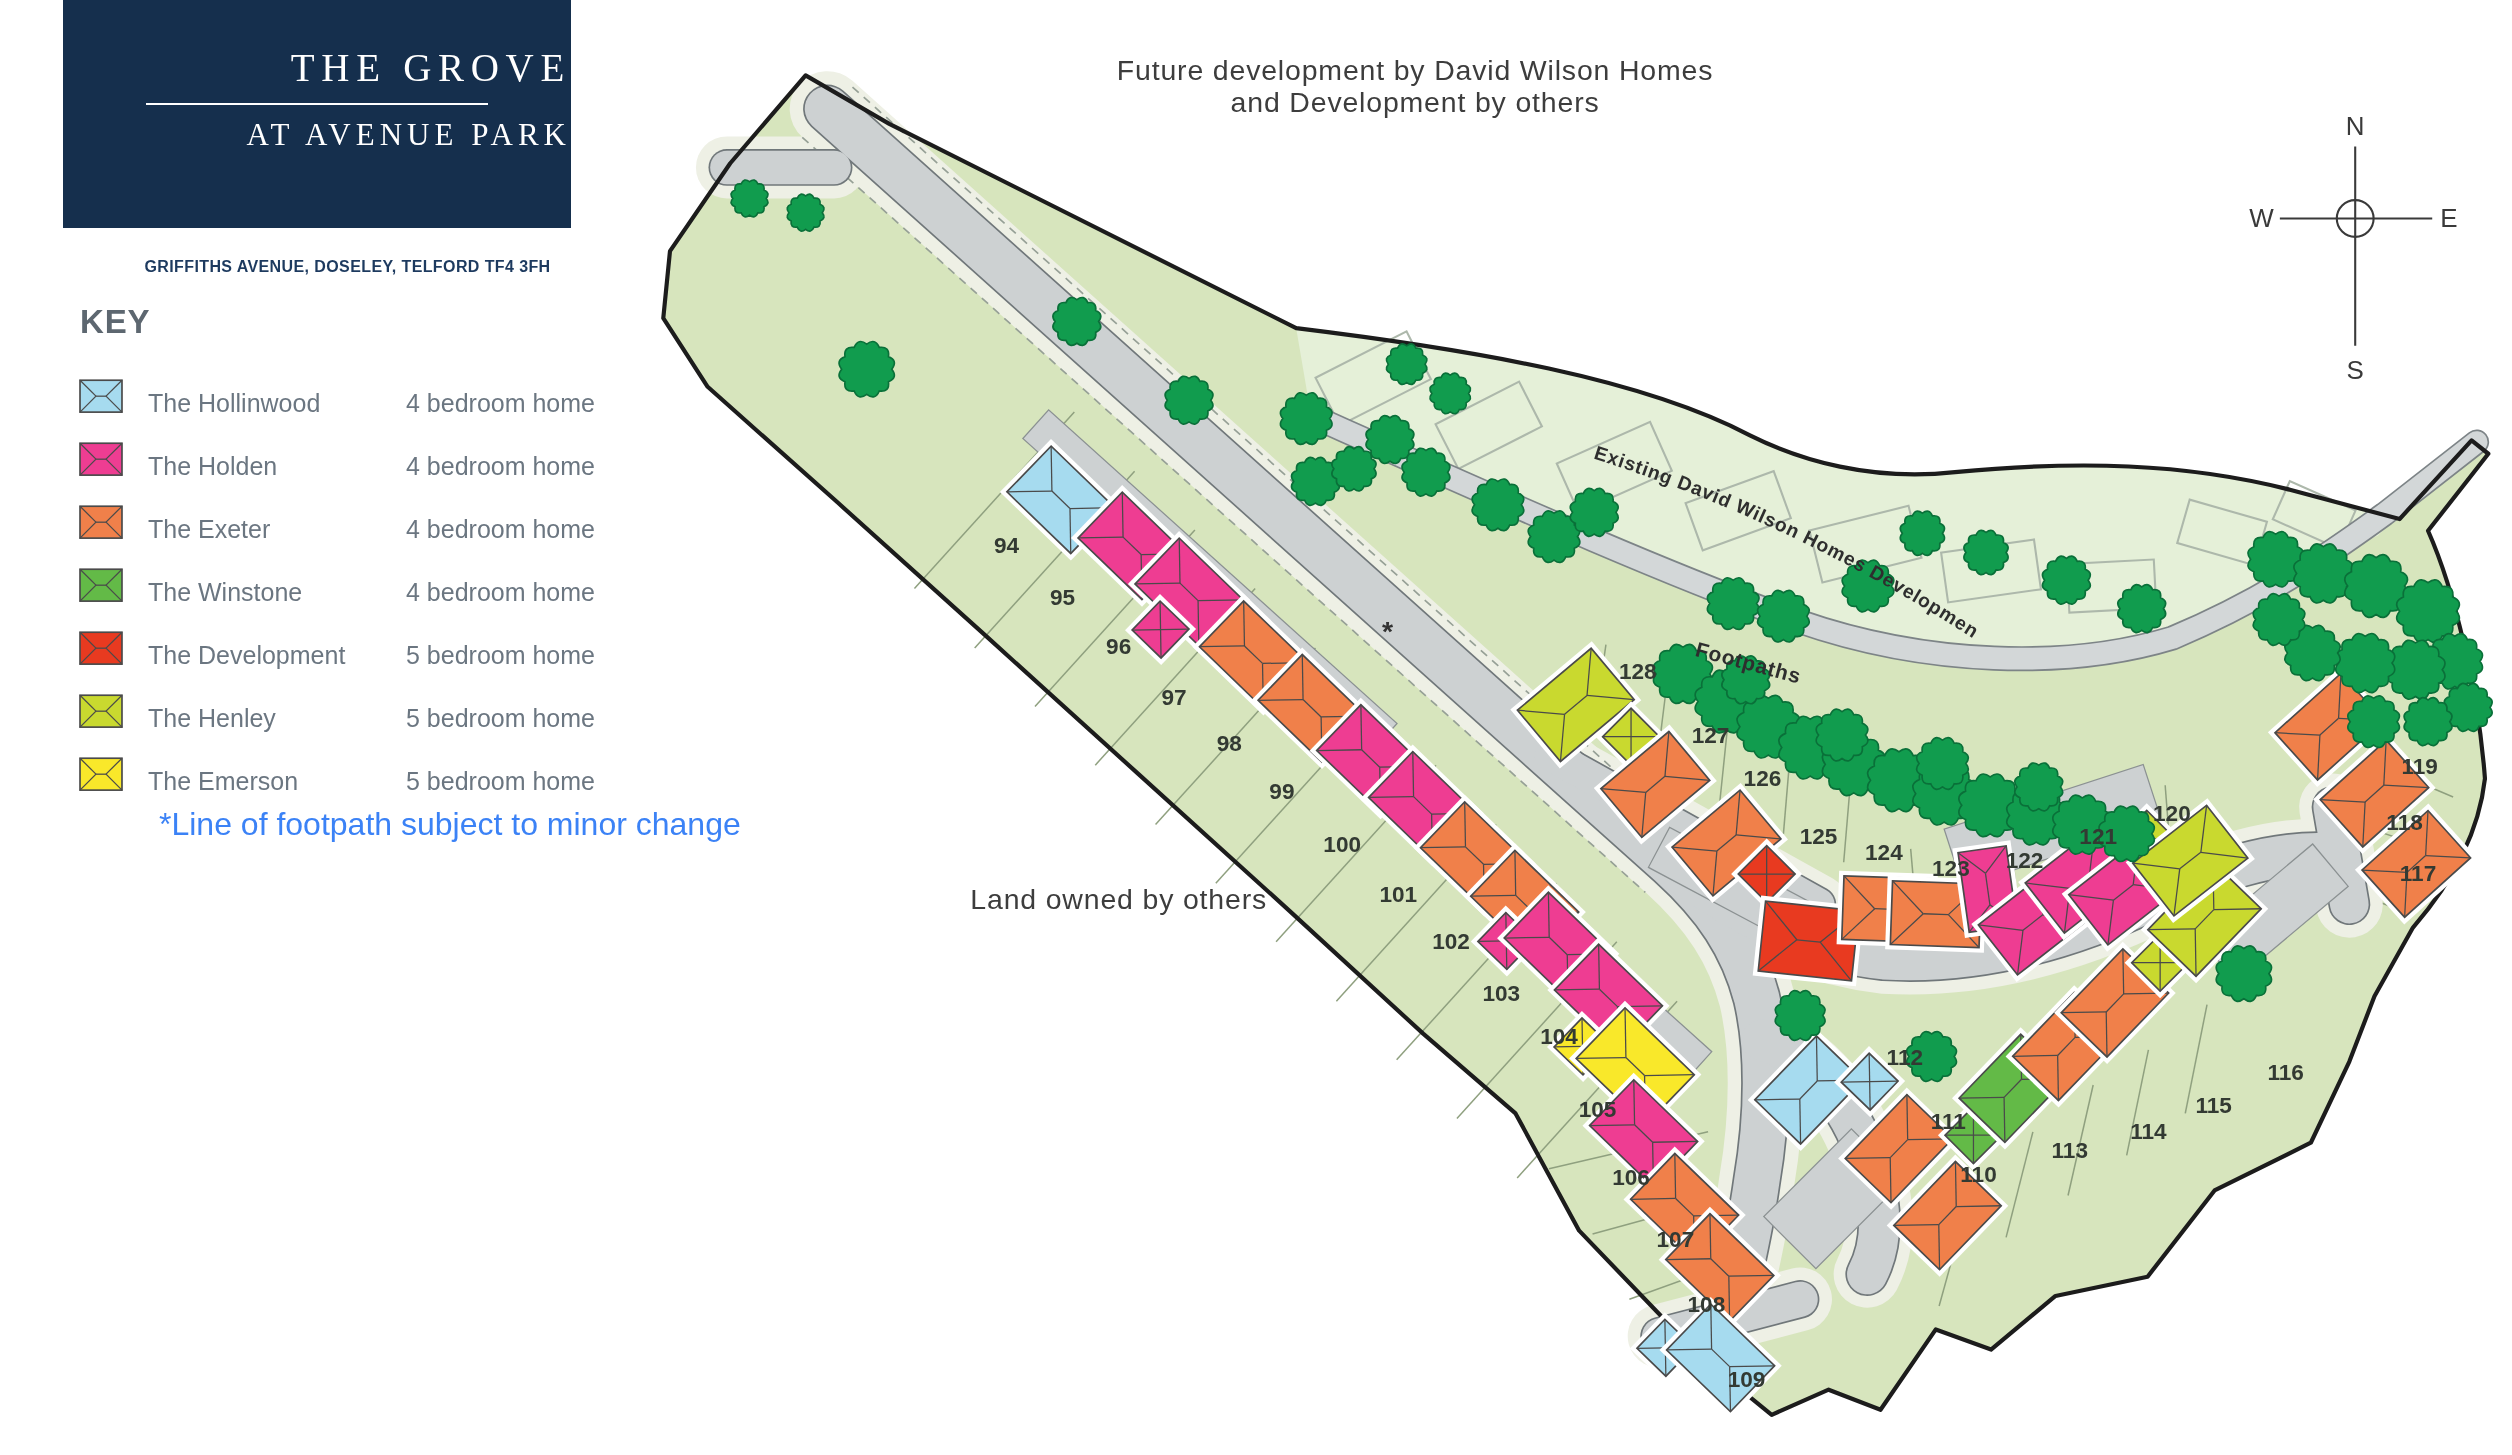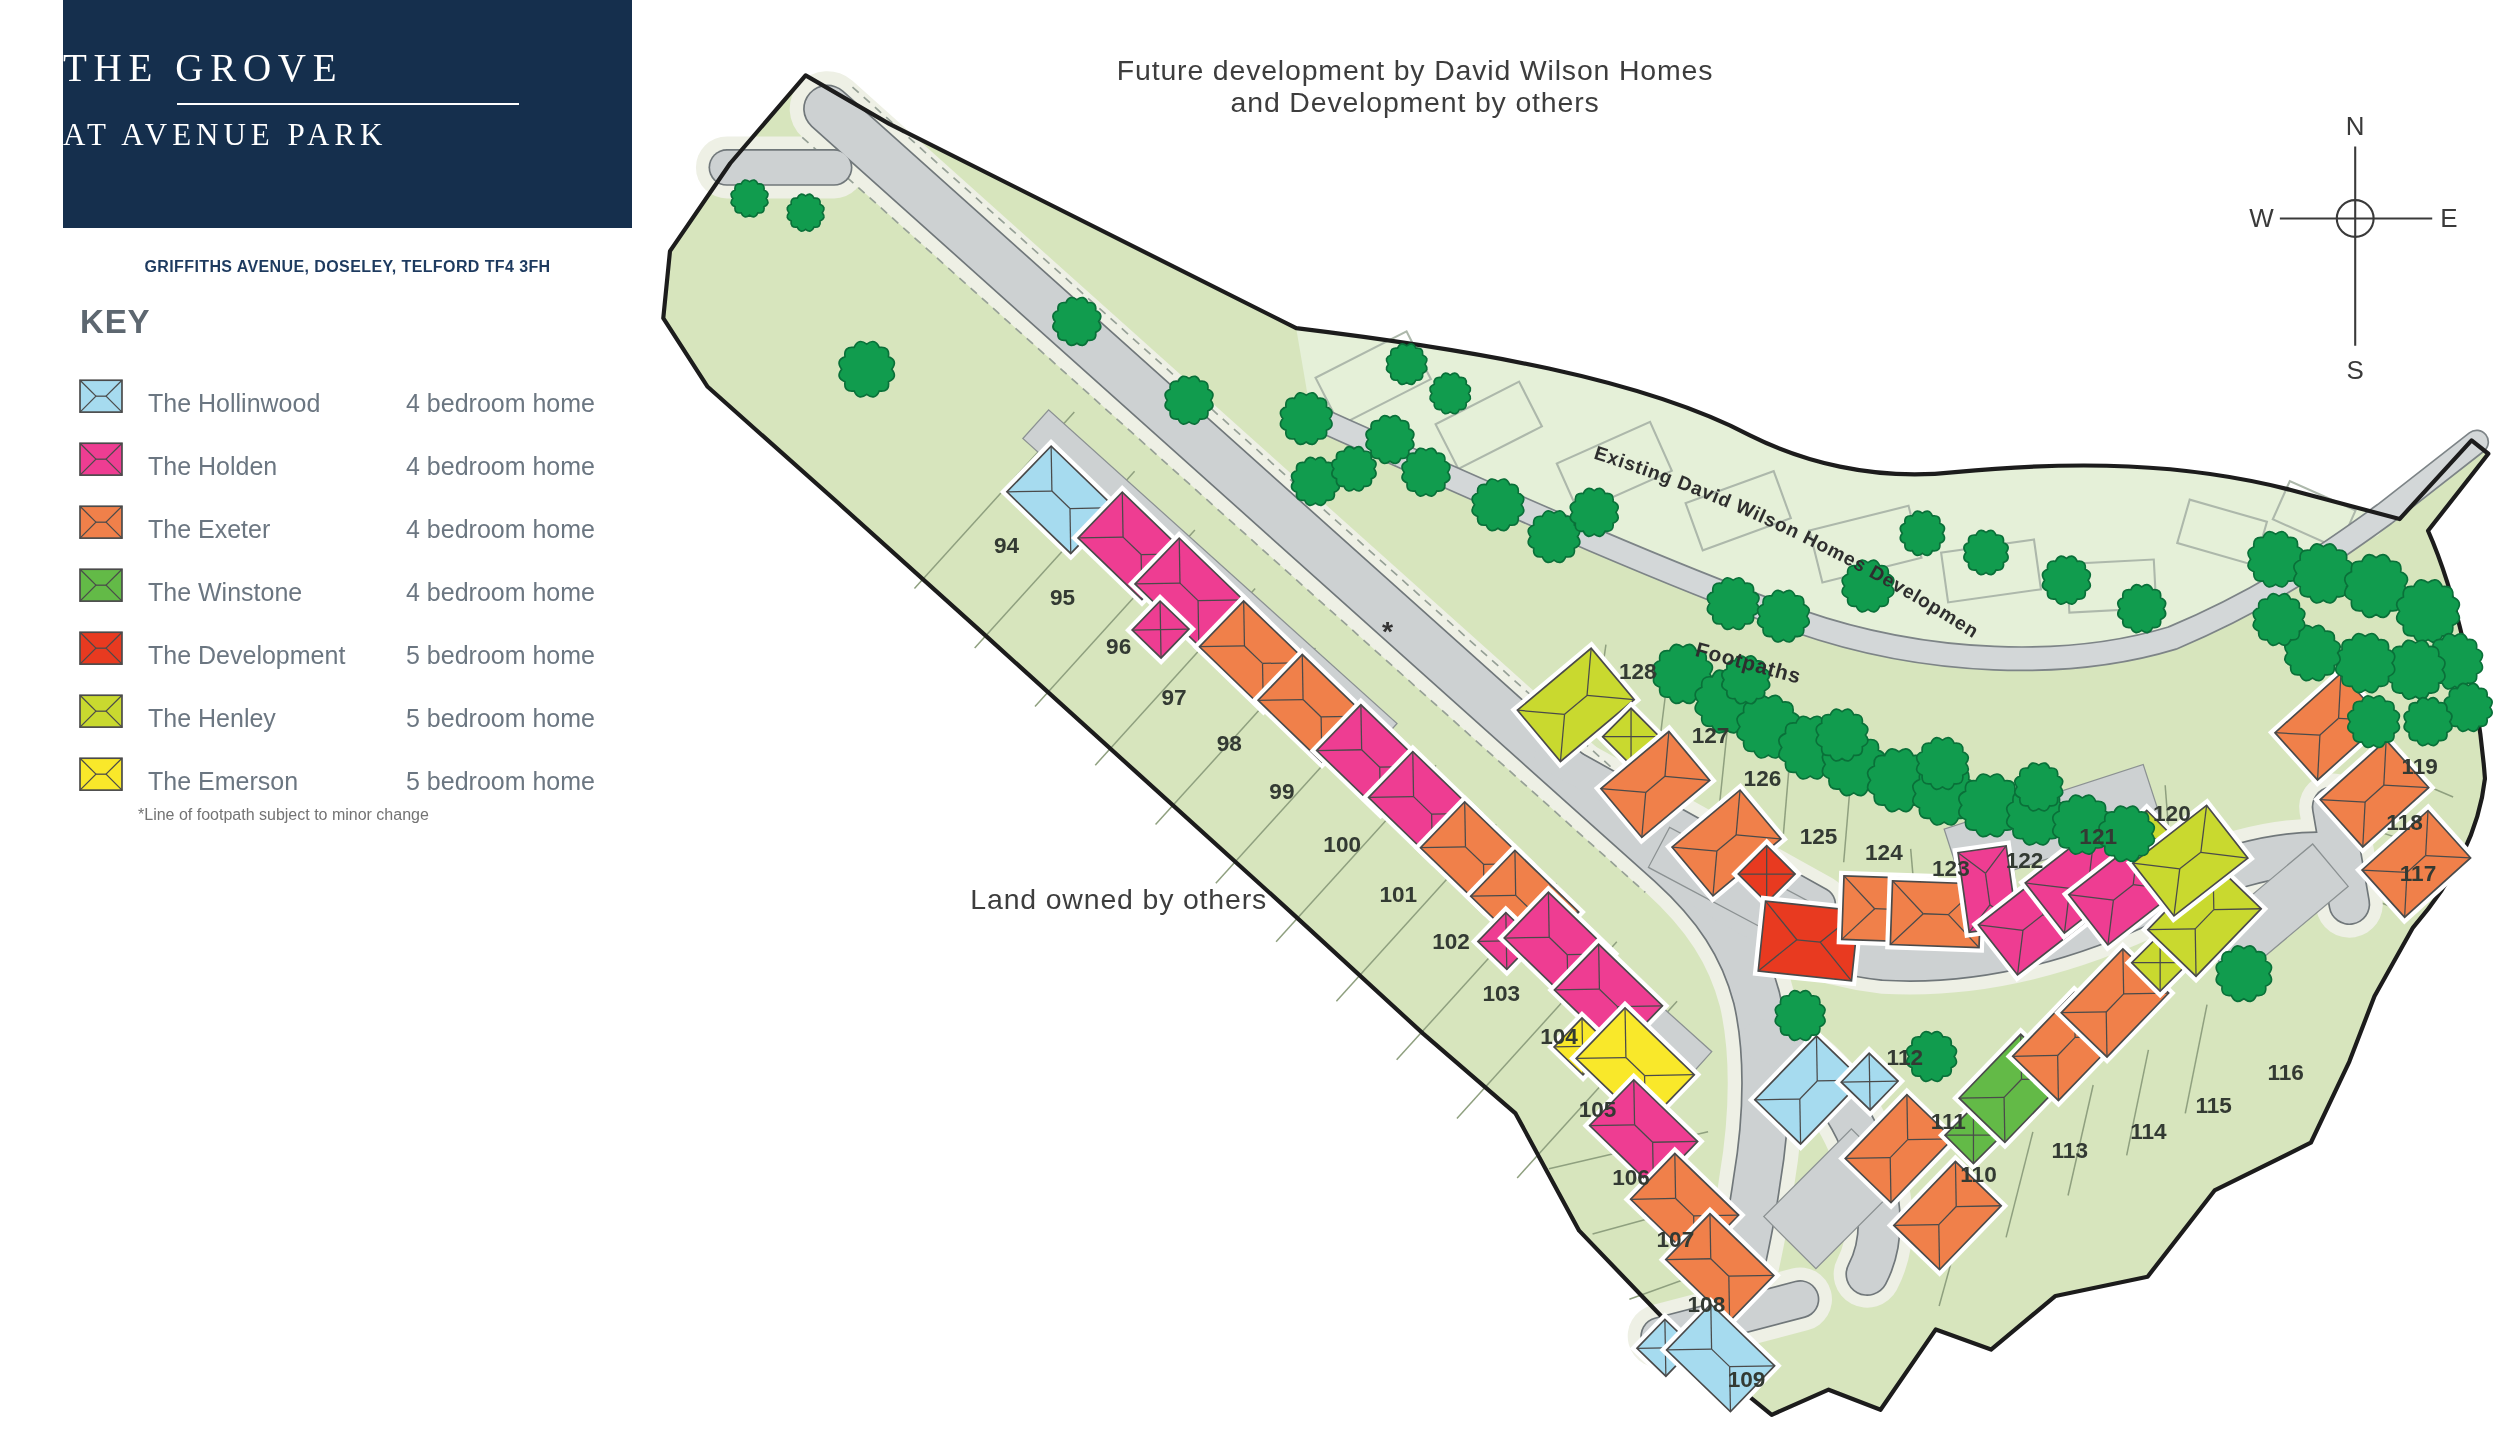--- a/index.html
+++ b/index.html
@@ -1,32 +1,32 @@
 <!DOCTYPE html>
 <html style="--navy: #152f4d; --site: #d7e5bd; --existing: #e5f0d8; --road: #cdd1d2; --roadEdge: #70777a; --sidewalk: #eef0e5; --tree: #119c4e; --treeEdge: #0a7039; --boundary: #1c1c1c; --hollinwood: #a6dbef; --holden: #ee3d92; --exeter: #f0804a; --winstone: #63ba47; --litchfield: #e83a20; --henley: #c9d92f; --emerson: #f9e82a;font-size:13.4px"><head>
 <meta charset="utf-8">
 <style>
   html,body{margin:0;padding:0;background:#ffffff;}
   .canvas{position:relative;width:2512px;height:1455px;background:#fff;overflow:hidden;
           font-family:"Liberation Sans",sans-serif;}
   
-  .brand{position:absolute;left:63px;top:0;width:569px;height:228px;background:var(--navy);
-         color:#fff;text-align:left;}
+  .brand{position:absolute;left:63px;top:0;width:508px;height:228px;background:var(--navy);
+         color:#fff;text-align:right;}
   .brand .t1{font-family:"Liberation Serif",serif;font-size:39px;letter-spacing:6.7px;margin-top:45px;}
   .brand .rule{width:342px;height:1.7px;background:#fff;margin:13.4px auto 11.7px auto;}
   .brand .t2{font-family:"Liberation Serif",serif;font-size:31px;letter-spacing:5px;}
   .address{position:absolute;left:63px;top:258px;width:569px;text-align:center;
            font-weight:bold;font-size:16px;color:#1d3a5f;letter-spacing:0.4px;}
   .key-head{position:absolute;left:80px;top:303px;font-size:33px;font-weight:bold;color:#5d6770;letter-spacing:0.8px;}
   .key-items{position:absolute;left:74px;top:355px;width:553px;}
   .key-row{display:flex;align-items:flex-end;height:63px;}
   .key-row svg{flex:0 0 54px;}
   .key-name{width:258px;font-size:25px;color:#6b7681;padding-left:20px;}
   .key-bed{font-size:25px;color:#6b7681;}
-  .footnote{position:absolute;left:138px;top:806px;font-size:16px;color:#737373;}
+  .footnote{position:absolute;left:159px;top:806px;font-size:32px;color:#3b82f6;}
   
   svg.map{position:absolute;left:0;top:0;}
   .site{fill:var(--site);}
   .exist{fill:var(--existing);}
   .bnd{fill:none;stroke:var(--boundary);stroke-width:5;stroke-linejoin:round;}
   .swalk{fill:none;stroke:var(--sidewalk);stroke-linecap:round;stroke-linejoin:round;}
   .cas{fill:none;stroke:var(--roadEdge);stroke-linecap:round;stroke-linejoin:round;}
   .rfill{fill:none;stroke:var(--road);stroke-linecap:round;stroke-linejoin:round;}
   .fpcas{fill:none;stroke:#7d8487;stroke-linecap:round;}
   .fpfill{fill:none;stroke:#d3d7d8;stroke-linecap:round;}

